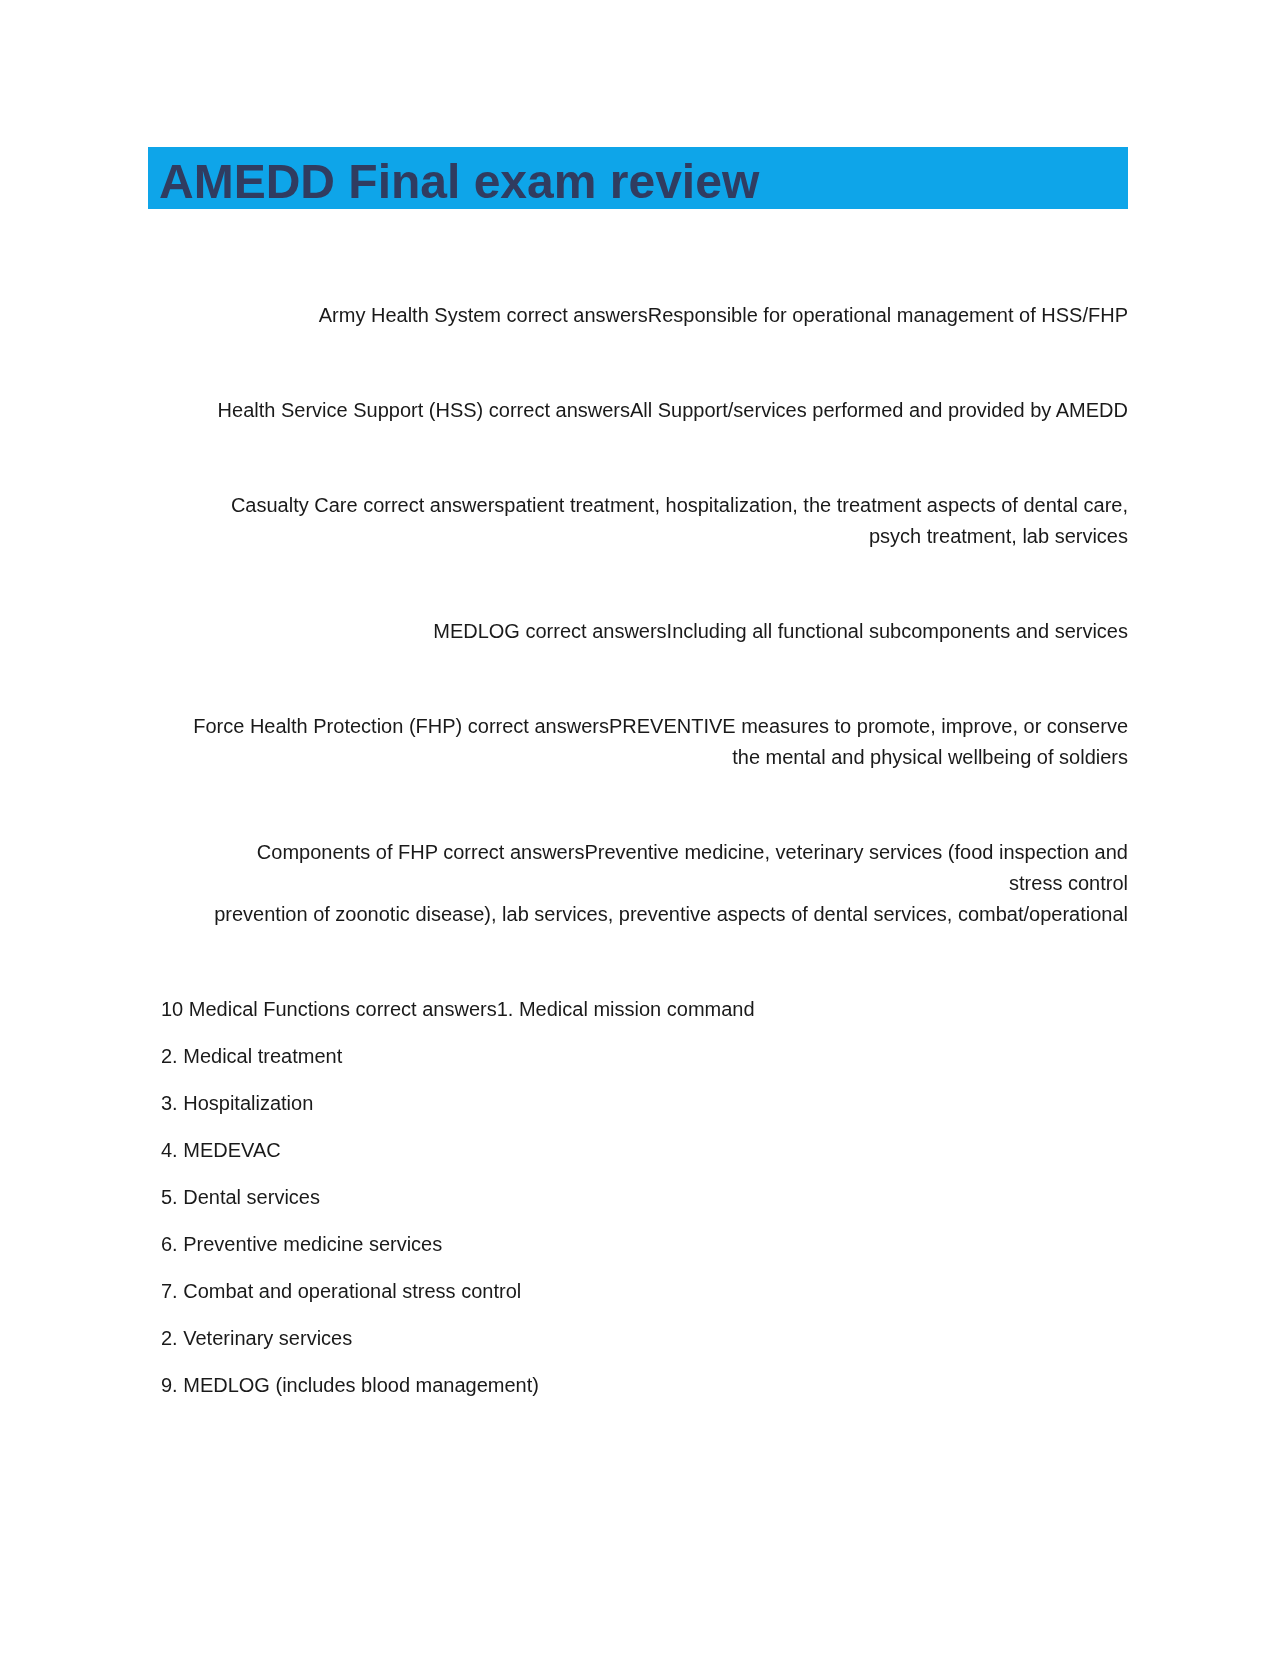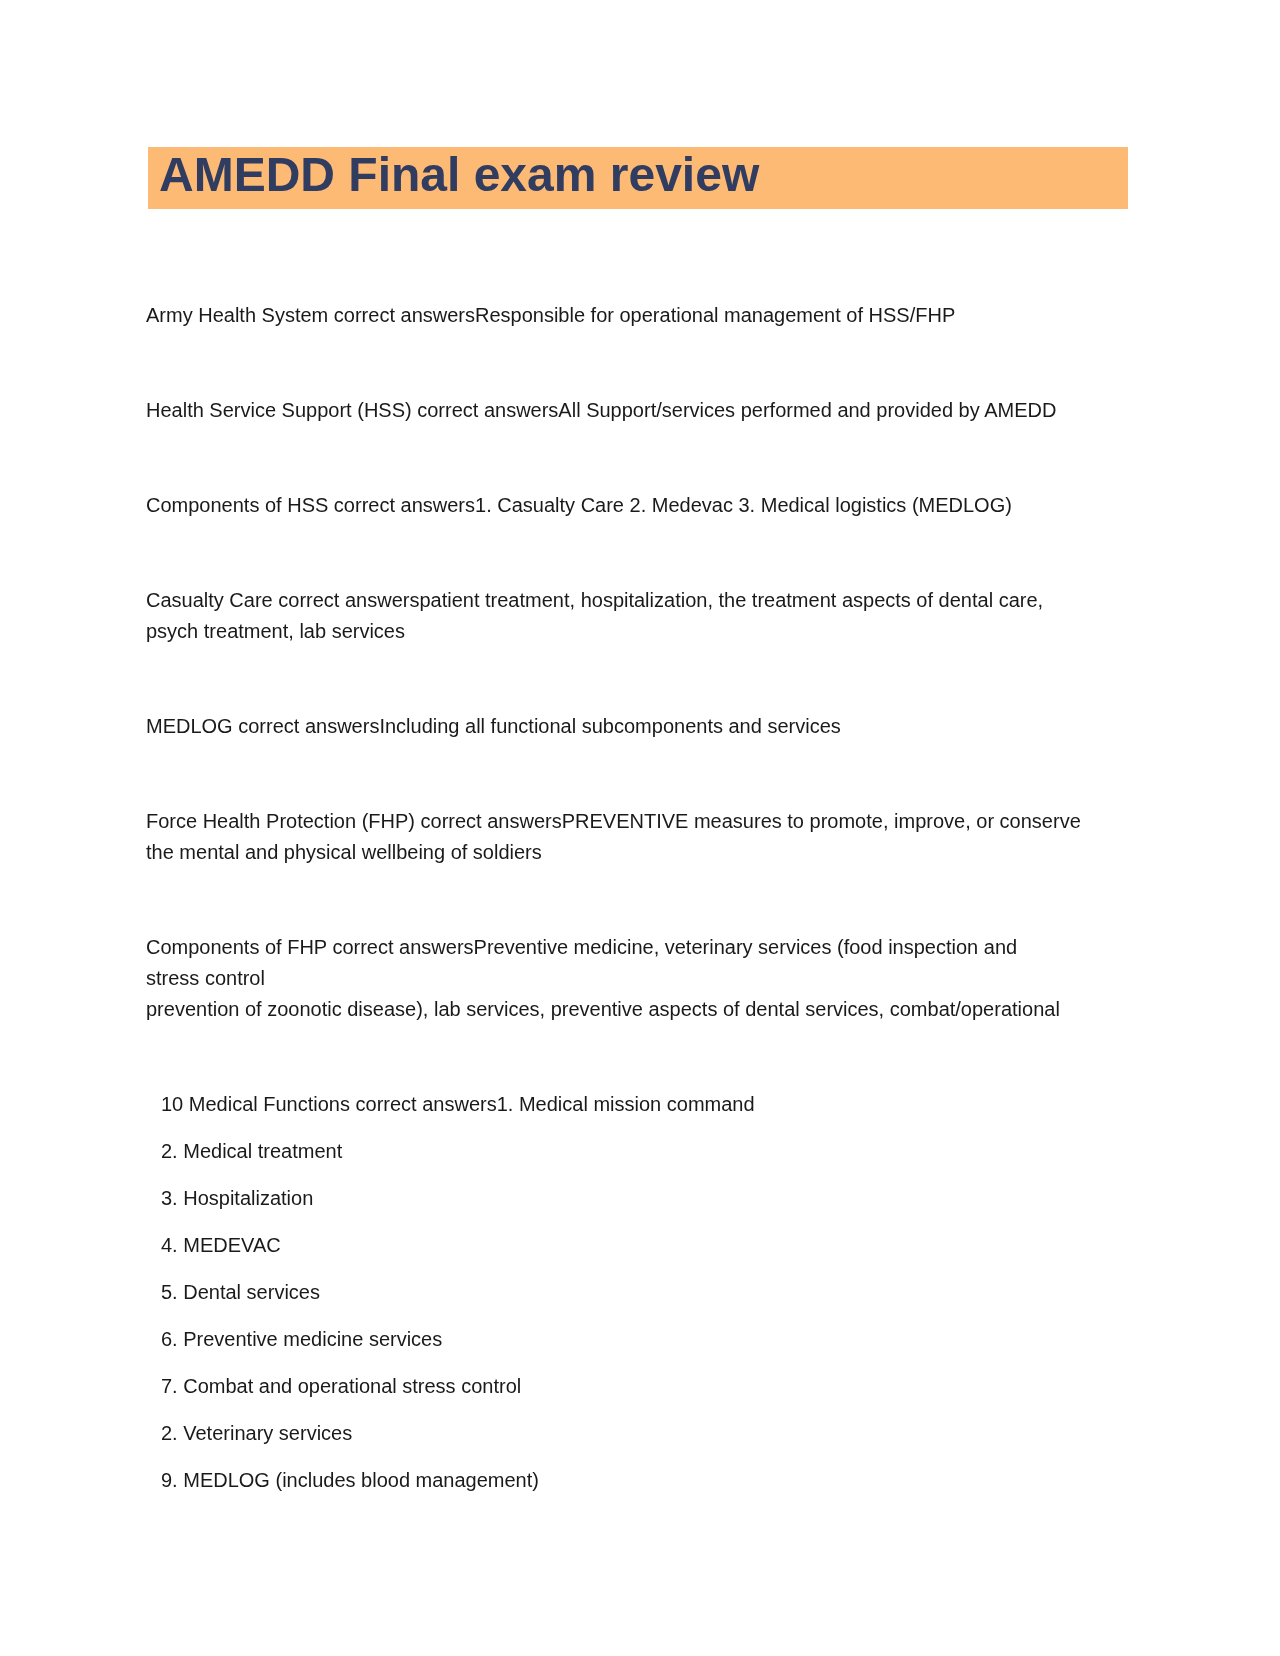--- a/index.html
+++ b/index.html
@@ -14,41 +14,41 @@
     background: #ffffff;
     overflow: hidden;
     font-family: "Liberation Sans", "DejaVu Sans", sans-serif;
   }
   .title-bar {
     position: absolute;
     left: 148px;
     top: 147px;
     width: 980px;
     height: 62px;
-    background: #fdba74;
+    background: #0ea5e9;
     display: flex;
-    align-items: flex-start;
+    align-items: flex-end;
   }
   .title-bar h1 {
     margin: 0;
     padding: 0 0 0 11px;
     font-size: 48px;
     font-weight: bold;
     letter-spacing: 0px;
     color: #303c60;
     white-space: nowrap;
   }
   .content {
     position: absolute;
     left: 146px;
     top: 300px;
     width: 982px;
   }
   .block { padding: 0; }
-  .block.qa   { margin: 0 0 64px 0; }
+  .block.qa   { margin: 0 0 64px 0; text-align: right; }
   .block.item { margin: 0 0 16px 15px; }
   .block:last-child { margin-bottom: 0; }
   .line {
     font-size: 20px;
     line-height: 31px;
     color: #1a1a1a;
     white-space: nowrap;
   }
 </style>
 </head>
@@ -57,23 +57,20 @@
 <div class="page">
   <div class="title-bar">
     <h1>AMEDD Final exam review</h1>
   </div>
   <div class="content" id="content">
       <div class="block qa">
         <div class="line">Army Health System correct answersResponsible for operational management of HSS/FHP</div>
       </div>
       <div class="block qa">
         <div class="line">Health Service Support (HSS) correct answersAll Support/services performed and provided by AMEDD</div>
-      </div>
-      <div class="block qa">
-        <div class="line">Components of HSS correct answers1. Casualty Care 2. Medevac 3. Medical logistics (MEDLOG)</div>
       </div>
       <div class="block qa">
         <div class="line">Casualty Care correct answerspatient treatment, hospitalization, the treatment aspects of dental care,</div>
         <div class="line">psych treatment, lab services</div>
       </div>
       <div class="block qa">
         <div class="line">MEDLOG correct answersIncluding all functional subcomponents and services</div>
       </div>
       <div class="block qa">
         <div class="line">Force Health Protection (FHP) correct answersPREVENTIVE measures to promote, improve, or conserve</div>

